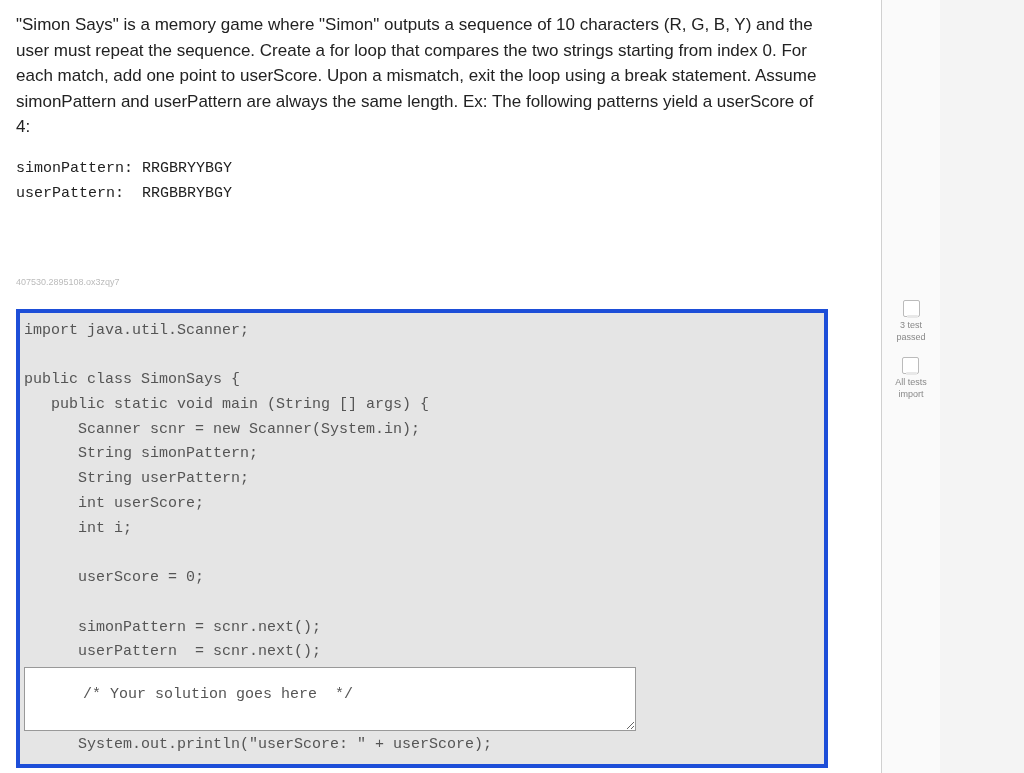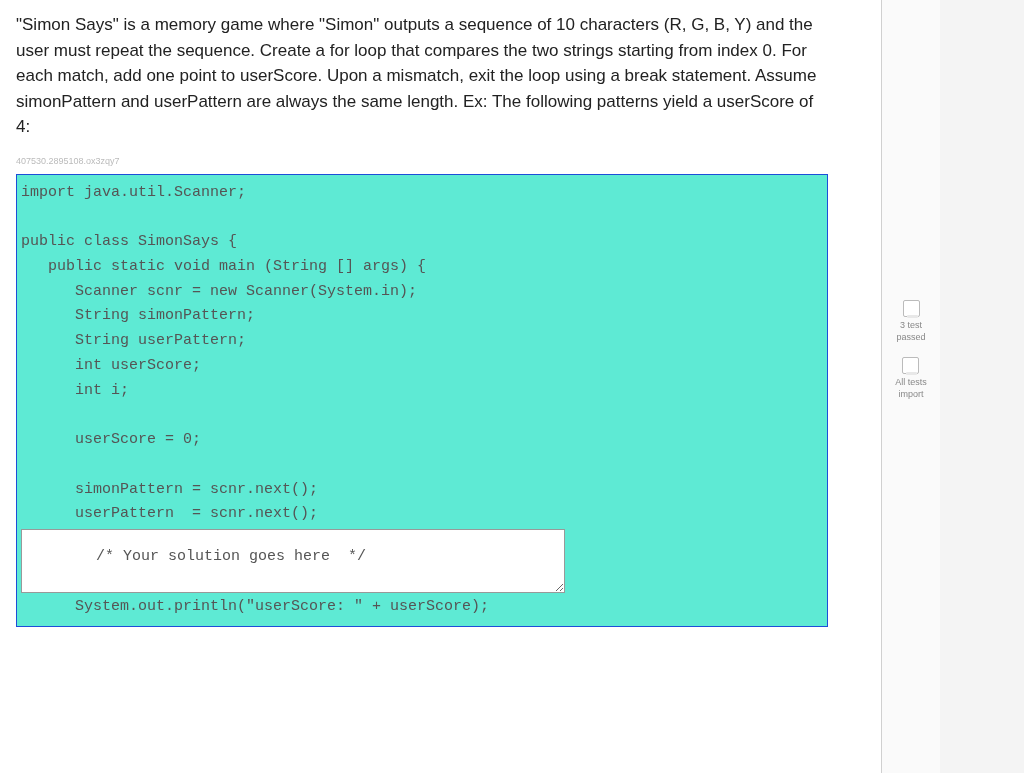--- a/index.html
+++ b/index.html
@@ -48,44 +48,44 @@
       font-family: "Courier New", Courier, monospace;
       font-size: 15px;
       line-height: 1.7;
       color: #222;
       margin-bottom: 70px;
       white-space: pre;
     }
     .watermark {
       font-size: 9px;
       color: #bbb;
-      margin-bottom: 8px;
+      margin-bottom: 22px;
     }
     .code-container {
-      border: 1px solid #1d4ed8;
-      background: #5eead4;
+      border: 4px solid #1d4ed8;
+      background: #e5e5e5;
       padding: 6px 4px;
       width: 812px;
     }
     .code-block {
       font-family: "Courier New", Courier, monospace;
       font-size: 15px;
       line-height: 1.65;
       color: #555;
       white-space: pre;
     }
     .solution-input {
       display: block;
-      width: 544px;
+      width: 612px;
       height: 64px;
       border: 1px solid #999;
       background: #fff;
       font-family: "Courier New", Courier, monospace;
       font-size: 15px;
-      padding: 18px 20px;
+      padding: 18px 4px;
       color: #555;
       resize: both;
       margin: 2px 0;
     }
     .test-badge {
       display: flex;
       flex-direction: column;
       align-items: center;
       gap: 3px;
     }
@@ -114,20 +114,22 @@
       line-height: 1.3;
       white-space: pre;
     }
   </style>
 </head>
 <body>
 
 <div class="page-container">
   <div class="main-area">
     <div class="problem-description">"Simon Says" is a memory game where "Simon" outputs a sequence of 10 characters (R, G, B, Y) and the user must repeat the sequence. Create a for loop that compares the two strings starting from index 0. For each match, add one point to userScore. Upon a mismatch, exit the loop using a break statement. Assume simonPattern and userPattern are always the same length. Ex: The following patterns yield a userScore of 4:</div>
+    <div class="pattern-block">simonPattern: RRGBRYYBGY
+userPattern:  RRGBBRYBGY</div>
     <div class="watermark">407530.2895108.ox3zqy7</div>
     <div class="code-container">
       <div class="code-block">import java.util.Scanner;
 
 public class SimonSays {
    public static void main (String [] args) {
       Scanner scnr = new Scanner(System.in);
       String simonPattern;
       String userPattern;
       int userScore;

